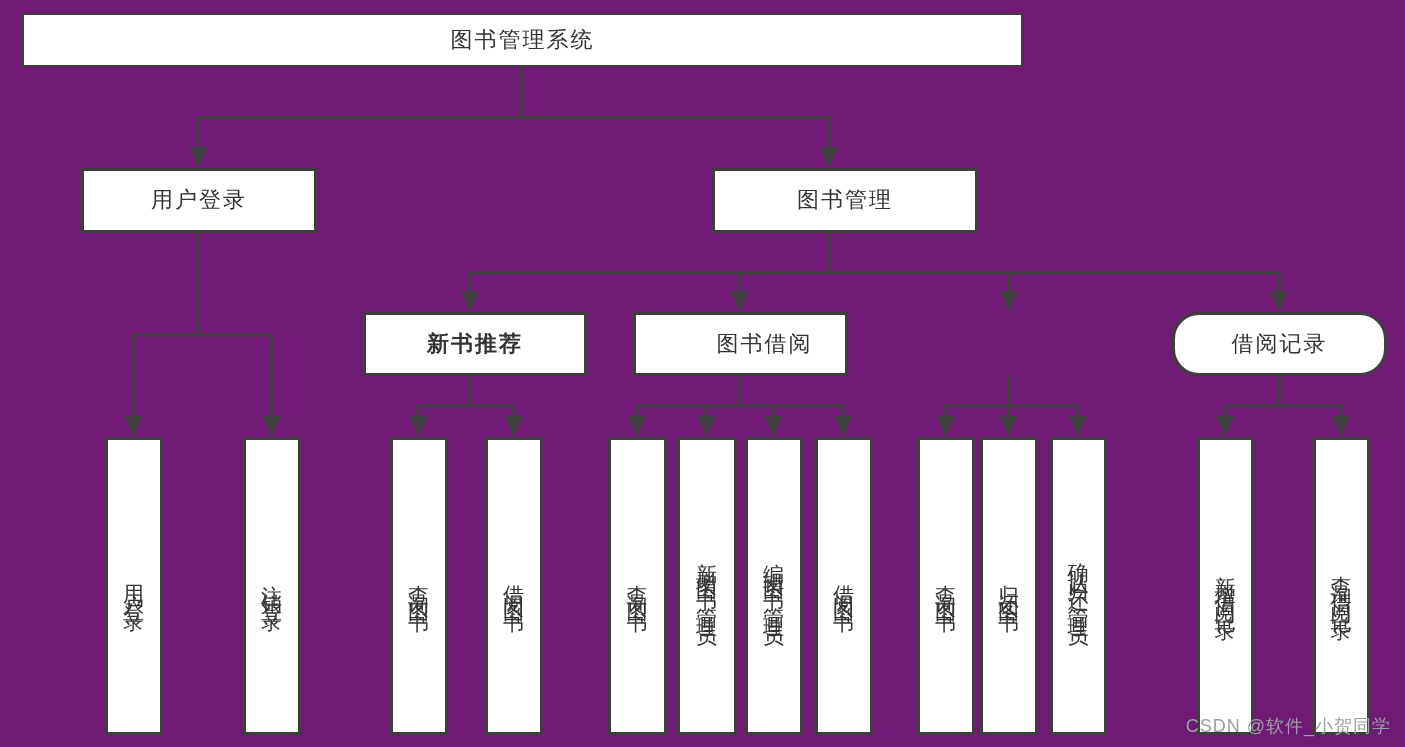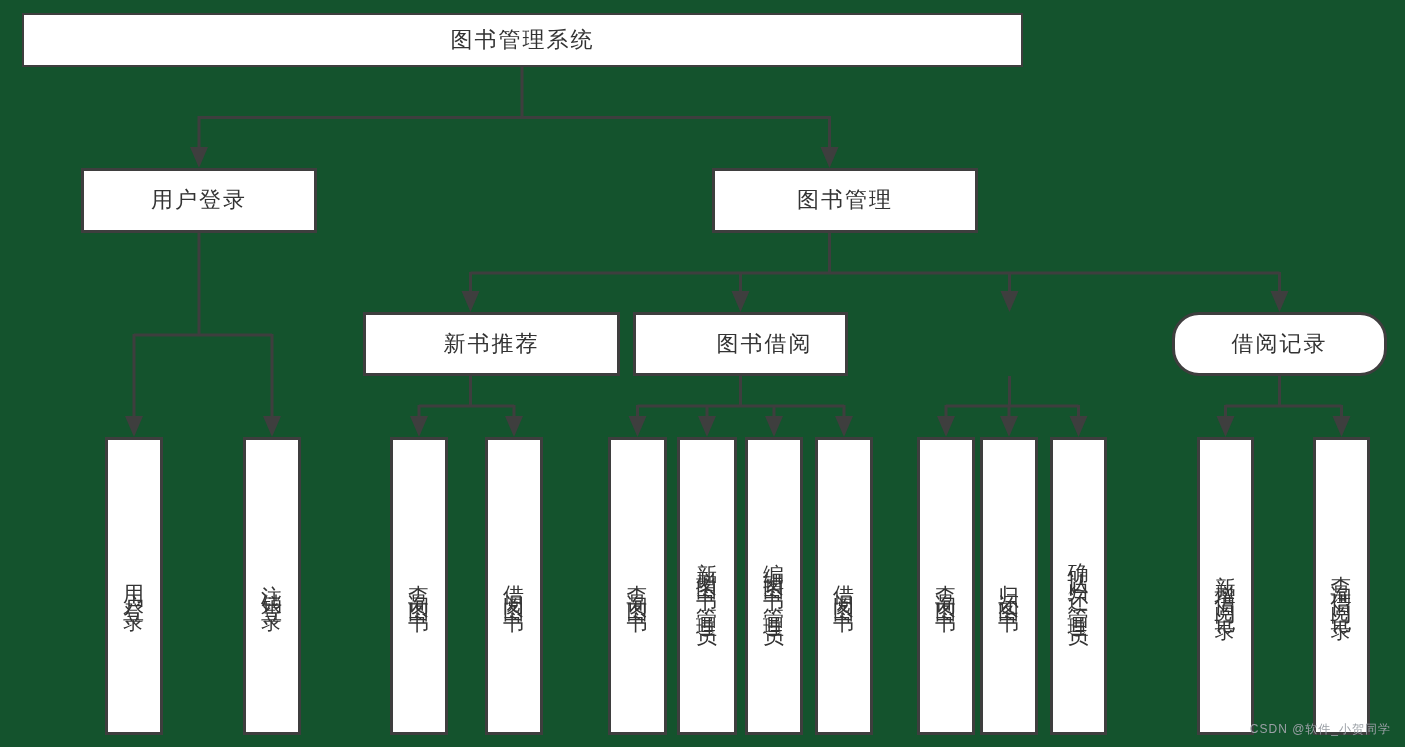--- a/index.html
+++ b/index.html
@@ -1,19 +1,19 @@
 <!DOCTYPE html>
 <html><head>
 <meta charset="utf-8">
 <style>
   html,body{margin:0;padding:0;background:#ffffff;}
   .stage{
     position:relative;
     width:1405px;height:747px;
-    background:#14532d;
+    background:#701a75;
     overflow:hidden;
     font-family:"Liberation Sans","DejaVu Sans",sans-serif;
   }
   .connectors{position:absolute;left:0;top:0;width:1405px;height:747px;}
   .node{
     position:absolute;
     box-sizing:border-box;
     border:3px solid #3e3e3e;
     background:#ffffff;
     display:flex;align-items:center;justify-content:center;
@@ -26,42 +26,42 @@
   .node.v{
     writing-mode:vertical-rl;
     font-size:21px;
     letter-spacing:9px;
     line-height:1;
   }
   
   .n-root          {left:22px;  top:13px;  width:1001px; height:54px; border-width:2px;}
   .n-user-login    {left:81px;  top:168px; width:236px;  height:65px;}
   .n-book-mgmt     {left:712px; top:168px; width:266px;  height:65px;}
-  .n-new-book      {left:363px; top:312px; width:257px;  height:64px;}
+  .n-new-book      {left:363px; top:312px; width:224px;  height:64px;font-weight:bold;}
   .n-book-borrow   {left:633px; top:312px; width:215px;  height:64px;padding-left:48px;}
   .n-current-borrow{left:902px; top:312px; width:215px;  height:64px;}
   .n-borrow-record {left:1172px;top:312px; width:215px;  height:64px;border-radius:27px;}
   .leaf{top:437px;height:298px;width:58px;}
   .n-leaf-user-login{left:105px;}
   .n-leaf-logout    {left:243px;}
   .n-leaf-nb-query  {left:390px;}
   .n-leaf-nb-borrow {left:485px;}
   .n-leaf-bb-query  {left:608px;width:59px;}
   .n-leaf-bb-add    {left:677px;width:60px;}
   .n-leaf-bb-edit   {left:745px;}
   .n-leaf-bb-borrow {left:815px;}
   .n-leaf-cb-query  {left:917px;}
   .n-leaf-cb-return {left:980px;}
   .n-leaf-cb-confirm{left:1050px;width:57px;}
   .n-leaf-br-add    {left:1197px;width:57px;}
   .n-leaf-br-query  {left:1313px;width:57px;}
   .watermark{
     position:absolute;
     right:14px;bottom:9px;
-    font-size:12px;
+    font-size:18px;
     color:#9ba0a6;
     letter-spacing:1px;
     white-space:nowrap;
   }
 </style>
 </head>
 <body>
 
 <div class="stage">
 

